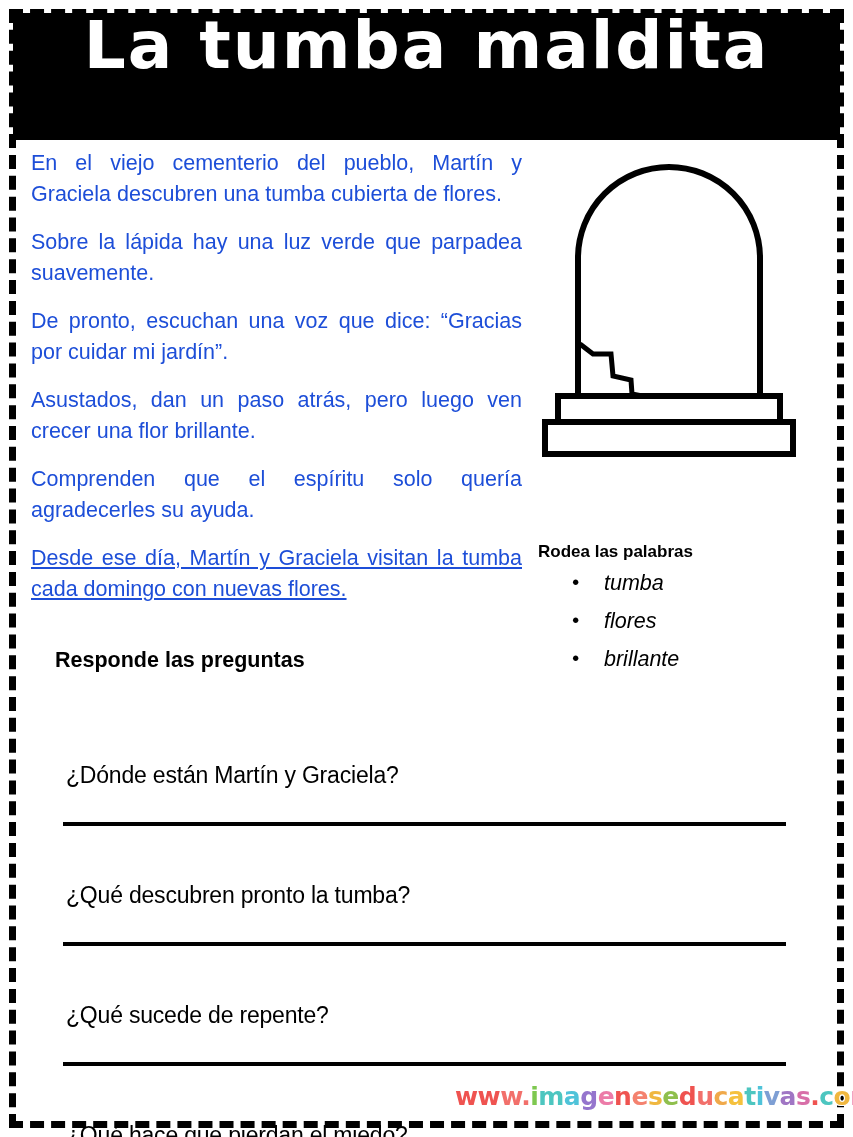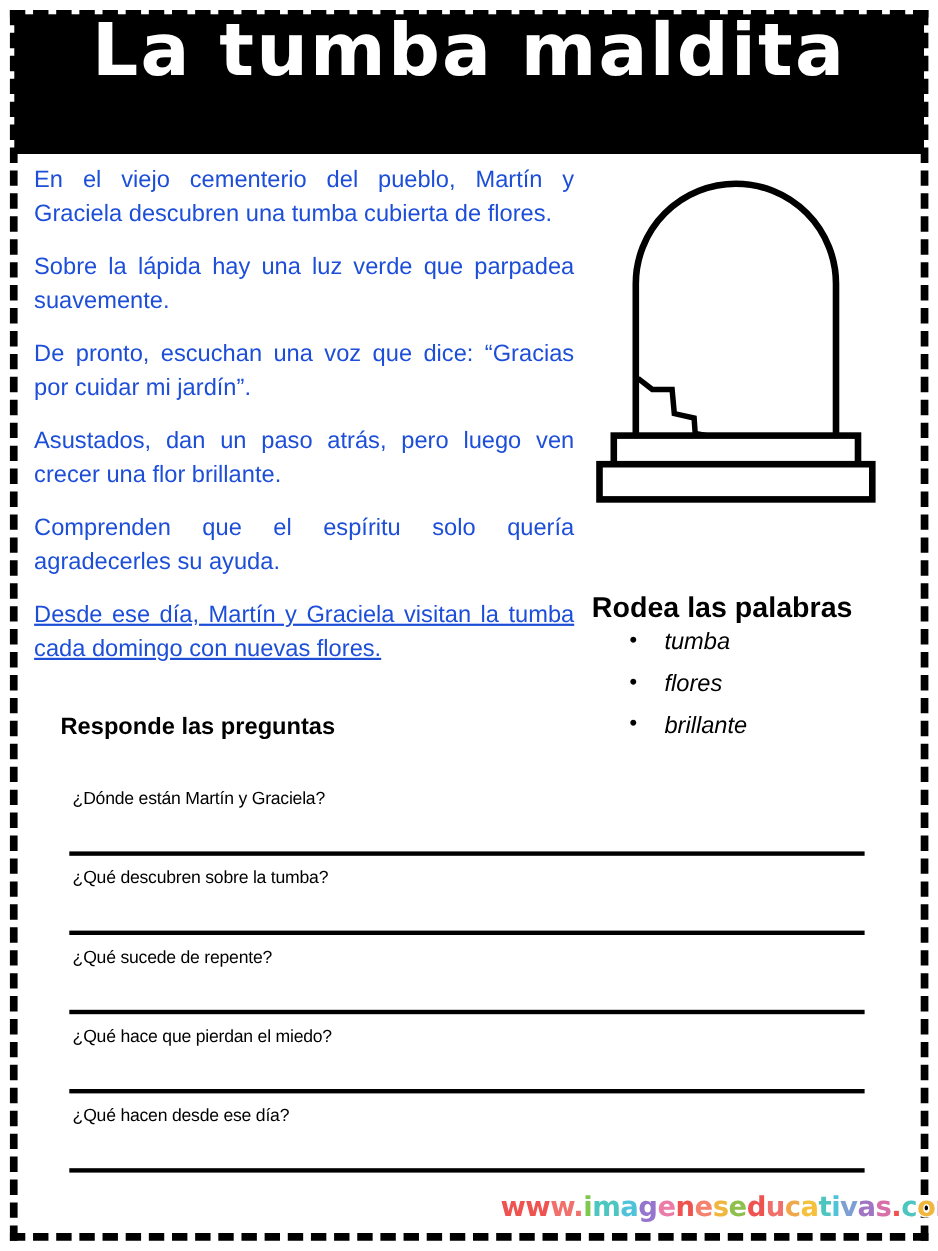--- a/index.html
+++ b/index.html
@@ -88,21 +88,21 @@
 
   
   #word-bank {
     position: absolute;
     left: 538px;
     top: 539px;
     width: 300px;
   }
 
   #word-bank-title {
-    font-size: 26px;
+    font-size: 17px;
     font-weight: bold;
     color: #000000;
     line-height: 26px;
     margin-bottom: 5px;
   }
 
   #word-bank-list {
     list-style: none;
     padding-left: 34px;
     font-style: italic;
@@ -141,25 +141,26 @@
     top: 714px;
     width: 723px;
   }
 
   .question-block {
     position: relative;
     height: 72px;
   }
 
   .question-text {
-    font-size: 16px;
+    font-size: 23px;
     color: #000000;
     line-height: 26px;
     padding-left: 3px;
     letter-spacing: -0.2px;
+    margin-top: 48px;
   }
 
   .answer-line {
     position: absolute;
     left: 0;
     bottom: 8px;
     width: 723px;
     height: 0;
     border-top: 4px solid #000000;
   }
@@ -232,21 +233,21 @@
   <div id="questions-title">Responde las preguntas</div>
 
   <div id="questions">
 
     <div class="question-block">
       <div class="question-text">¿Dónde están Martín y Graciela?</div>
       <div class="answer-line"></div>
     </div>
 
     <div class="question-block">
-      <div class="question-text">¿Qué descubren sobre la tumba?</div>
+      <div class="question-text">¿Qué descubren pronto la tumba?</div>
       <div class="answer-line"></div>
     </div>
 
     <div class="question-block">
       <div class="question-text">¿Qué sucede de repente?</div>
       <div class="answer-line"></div>
     </div>
 
     <div class="question-block">
       <div class="question-text">¿Qué hace que pierdan el miedo?</div>

